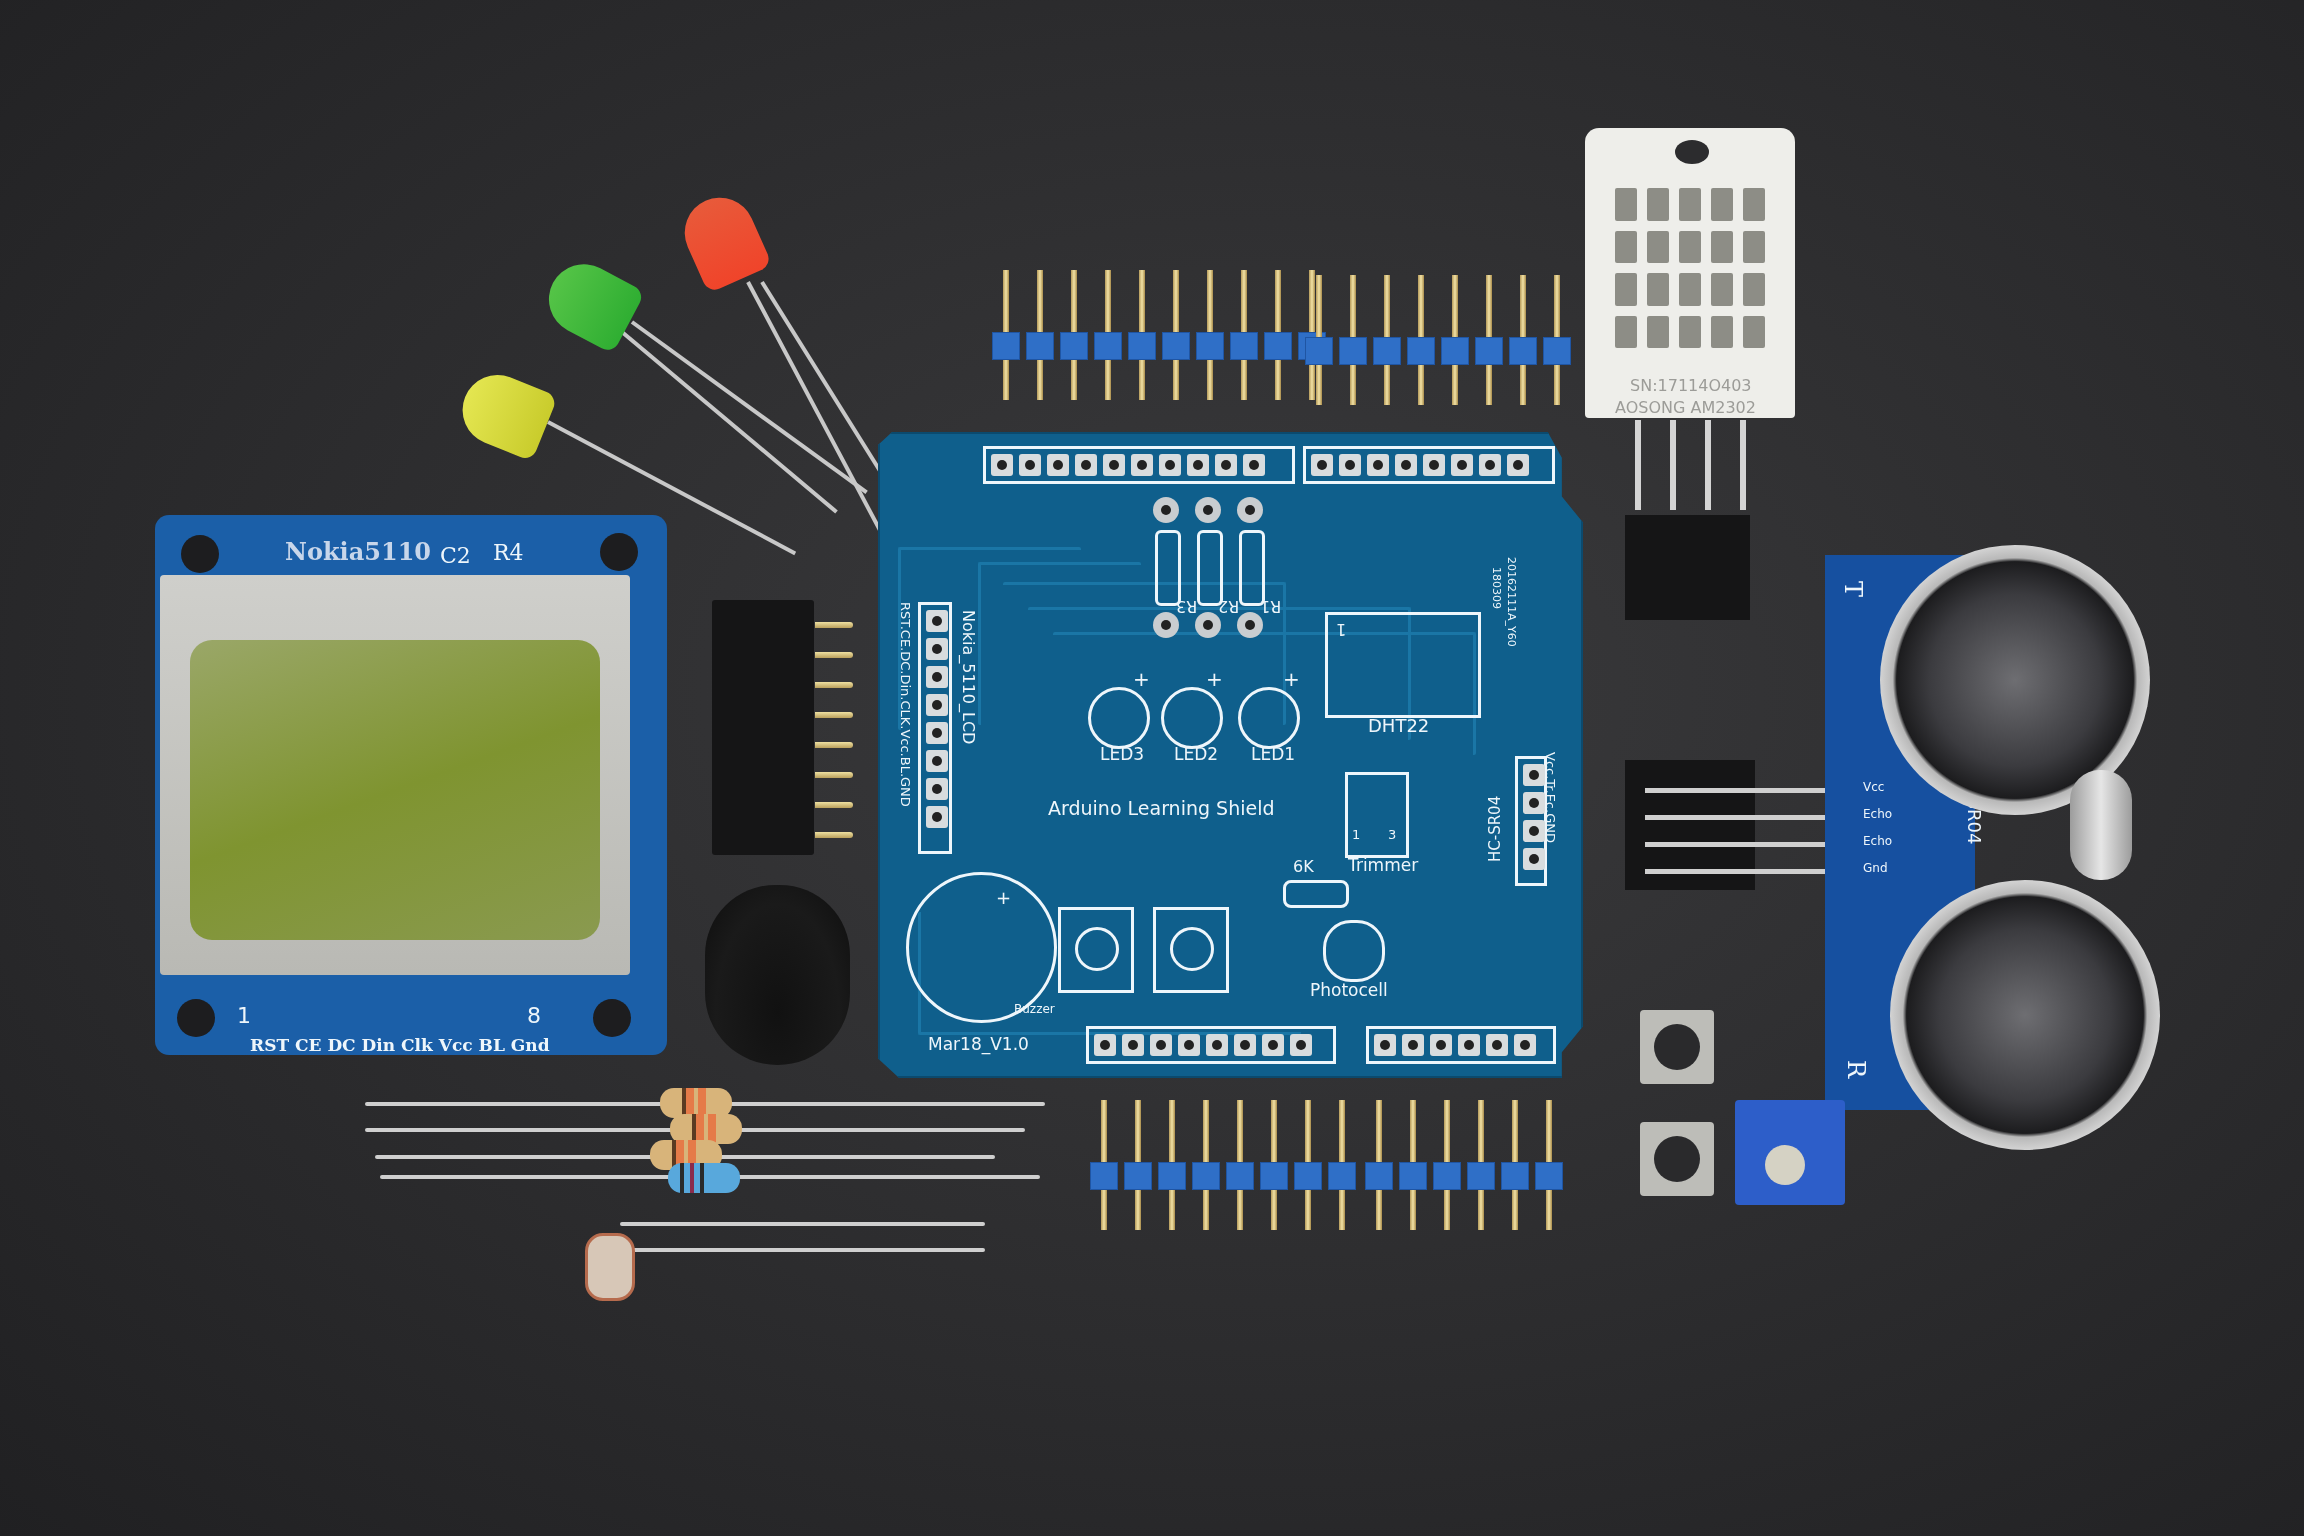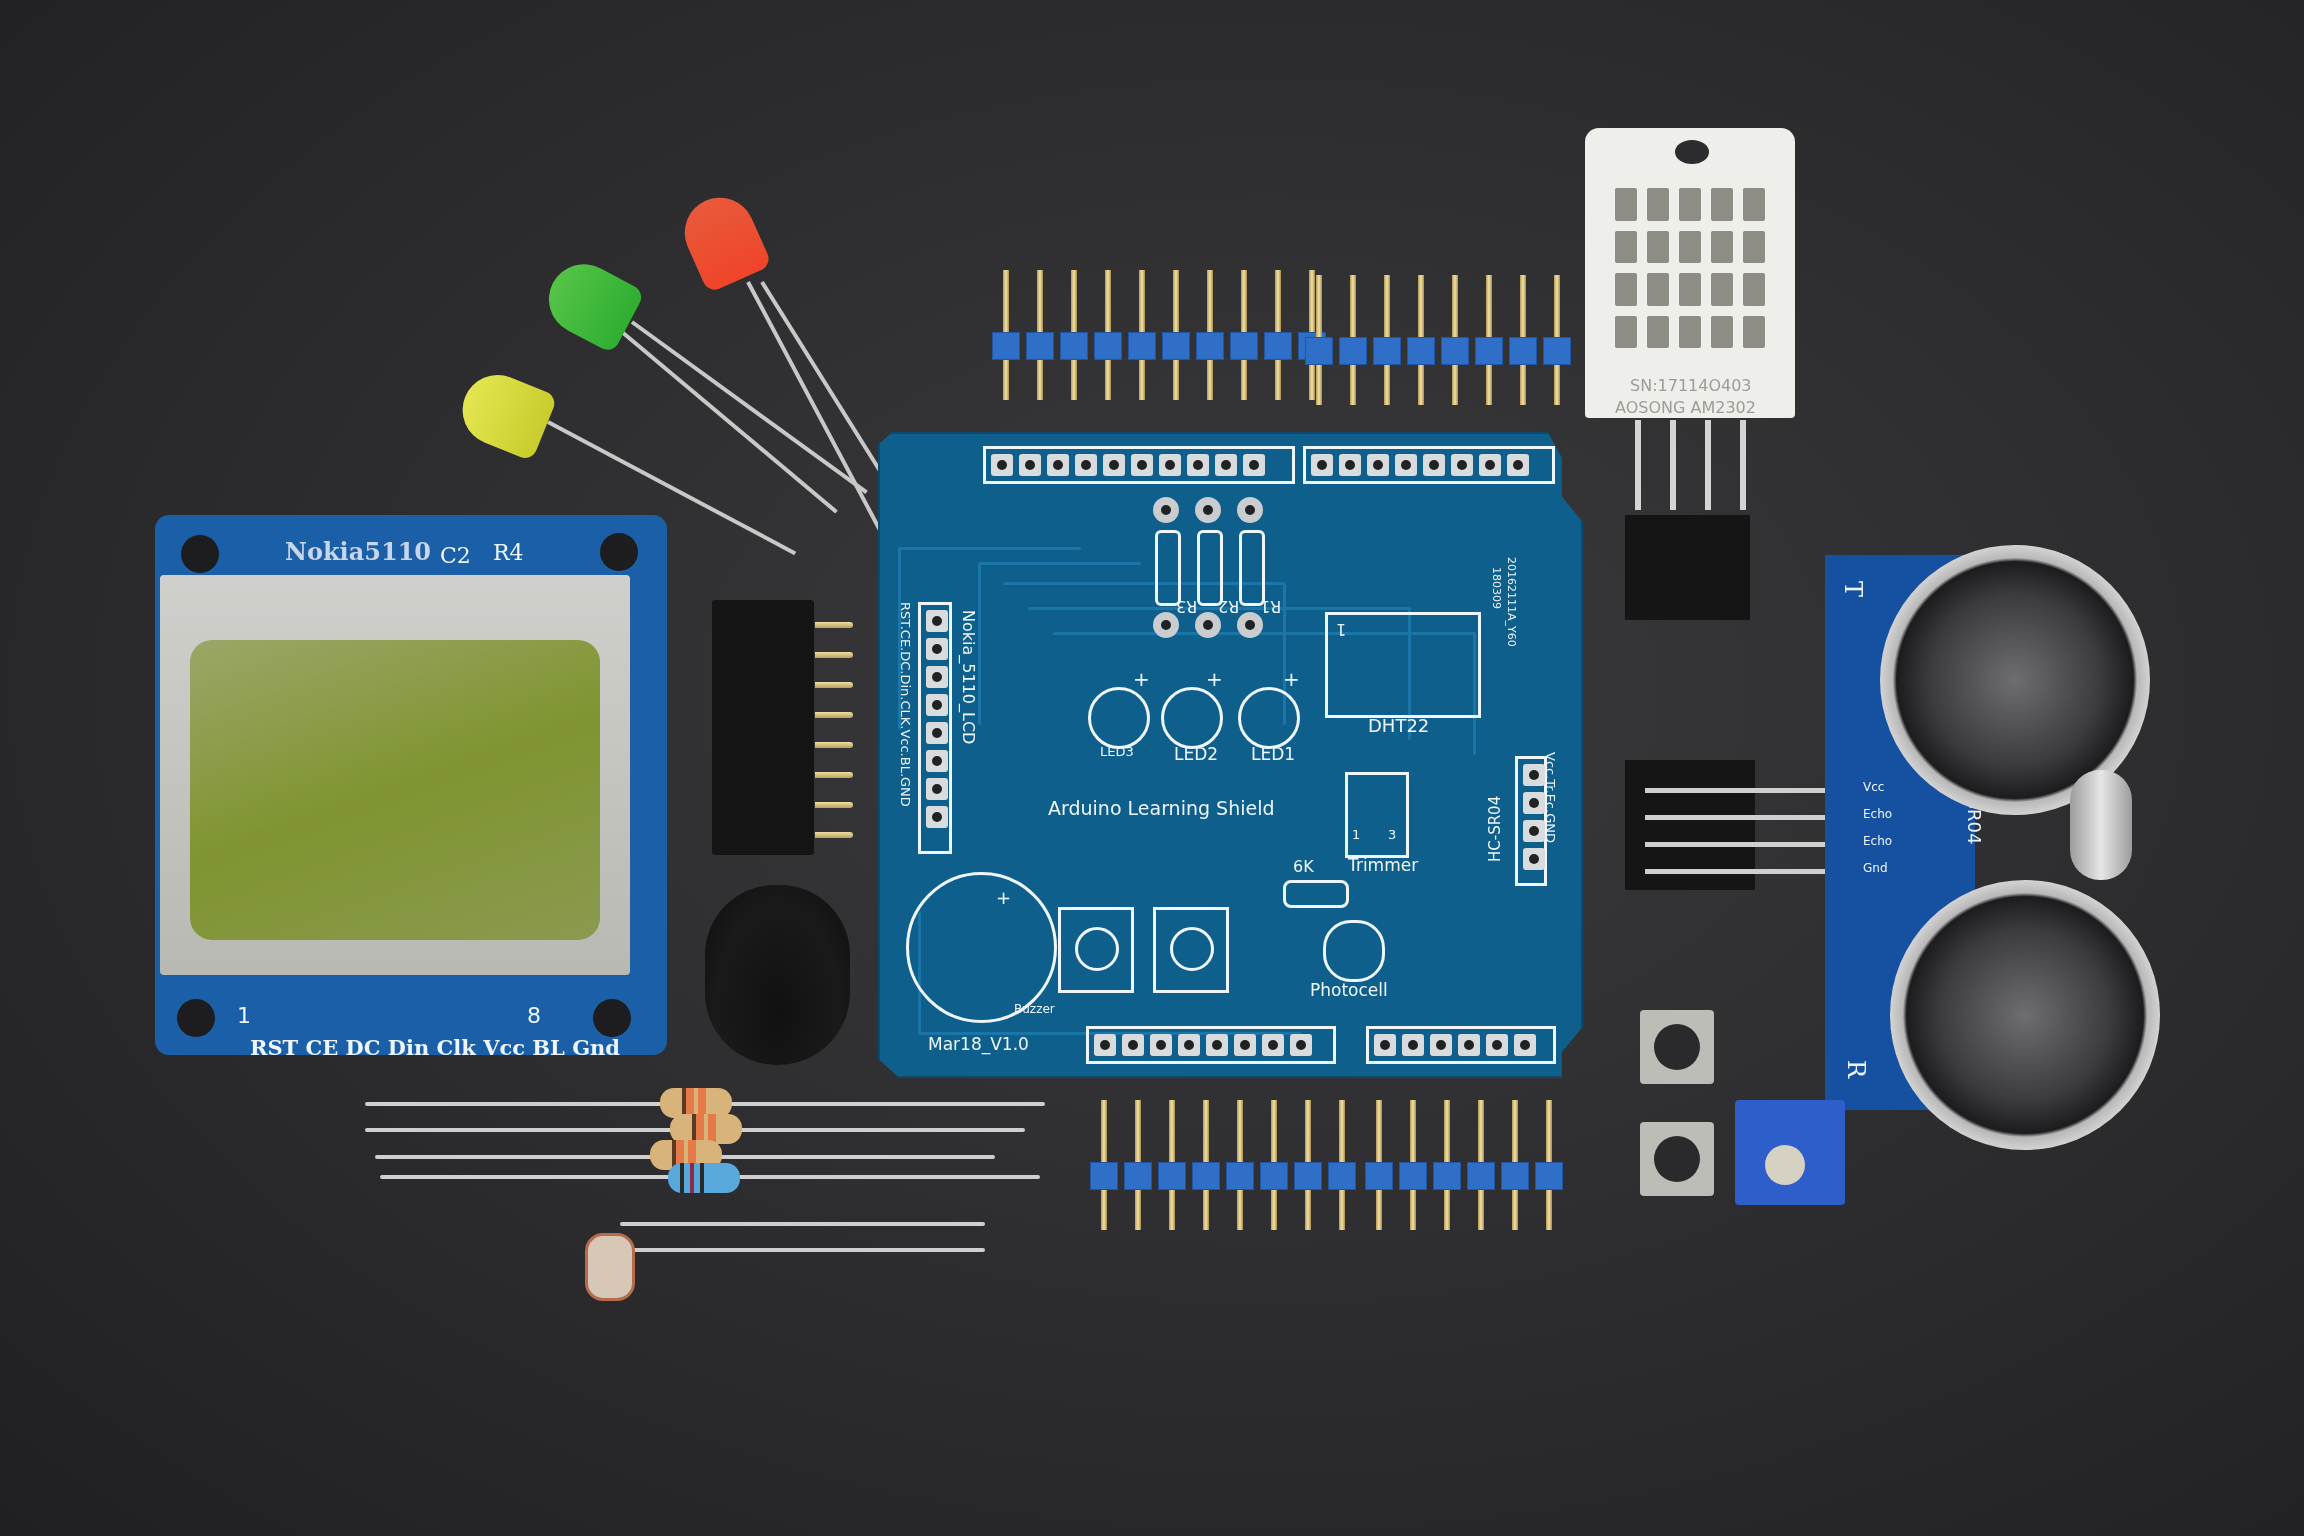--- a/index.html
+++ b/index.html
@@ -100,21 +100,21 @@
 <div class="abs lcdboard">
   <div class="hole" style="left:26px;top:20px;"></div>
   <div class="hole" style="left:445px;top:18px;"></div>
   <div class="hole" style="left:22px;top:484px;"></div>
   <div class="hole" style="left:438px;top:484px;"></div>
   <span class="silk" style="left:130px;top:22px;font-size:24px;font-family:'DejaVu Serif',serif;font-weight:bold;color:#c8d6ea;">Nokia5110</span>
   <span class="silk" style="left:285px;top:28px;font-size:22px;font-family:'DejaVu Serif',serif;">C2</span>
   <span class="silk" style="left:338px;top:25px;font-size:22px;font-family:'DejaVu Serif',serif;">R4</span>
   <span class="silk" style="left:82px;top:488px;font-size:22px;">1</span>
   <span class="silk" style="left:372px;top:488px;font-size:22px;">8</span>
-  <span class="silk" style="left:95px;top:520px;font-size:21px;font-weight:bold;font-family:'DejaVu Serif',serif;">RST CE DC Din Clk Vcc BL Gnd</span>
+  <span class="silk" style="left:95px;top:520px;font-size:17px;font-weight:bold;font-family:'DejaVu Serif',serif;">RST CE DC Din Clk Vcc BL Gnd</span>
 </div>
 <div class="abs lcdframe"></div>
 <div class="abs lcdscreen"></div>
 
 <div class="abs socket"></div>
 <div class="spin" style="top:622px;"></div>
 <div class="spin" style="top:652px;"></div>
 <div class="spin" style="top:682px;"></div>
 <div class="spin" style="top:712px;"></div>
 <div class="spin" style="top:742px;"></div>
@@ -167,21 +167,21 @@
   <span class="silk" style="left:298px;top:165px;font-size:16px;transform:rotate(180deg);">R3</span>
   <span class="silk" style="left:340px;top:165px;font-size:16px;transform:rotate(180deg);">R2</span>
   <span class="silk" style="left:382px;top:165px;font-size:16px;transform:rotate(180deg);">R1</span>
 
   <div class="circle-outline" style="left:210px;top:255px;width:56px;height:56px;"></div>
   <div class="circle-outline" style="left:283px;top:255px;width:56px;height:56px;"></div>
   <div class="circle-outline" style="left:360px;top:255px;width:56px;height:56px;"></div>
   <span class="silk" style="left:255px;top:235px;font-size:20px;">+</span>
   <span class="silk" style="left:328px;top:235px;font-size:20px;">+</span>
   <span class="silk" style="left:405px;top:235px;font-size:20px;">+</span>
-  <span class="silk" style="left:222px;top:312px;font-size:13px;">LED3</span>
+  <span class="silk" style="left:222px;top:312px;font-size:17px;">LED3</span>
   <span class="silk" style="left:296px;top:312px;font-size:17px;">LED2</span>
   <span class="silk" style="left:373px;top:312px;font-size:17px;">LED1</span>
 
   <div class="rect-outline" style="left:447px;top:180px;width:150px;height:100px;"></div>
   <span class="silk" style="left:458px;top:188px;font-size:16px;transform:rotate(180deg);">1</span>
   <span class="silk" style="left:490px;top:283px;font-size:18px;">DHT22</span>
 
   <span class="silk" style="left:640px;top:125px;font-size:11px;transform:rotate(90deg);transform-origin:0 0;">20162111A_Y60</span>
   <span class="silk" style="left:625px;top:135px;font-size:11px;transform:rotate(90deg);transform-origin:0 0;">180309</span>
 

